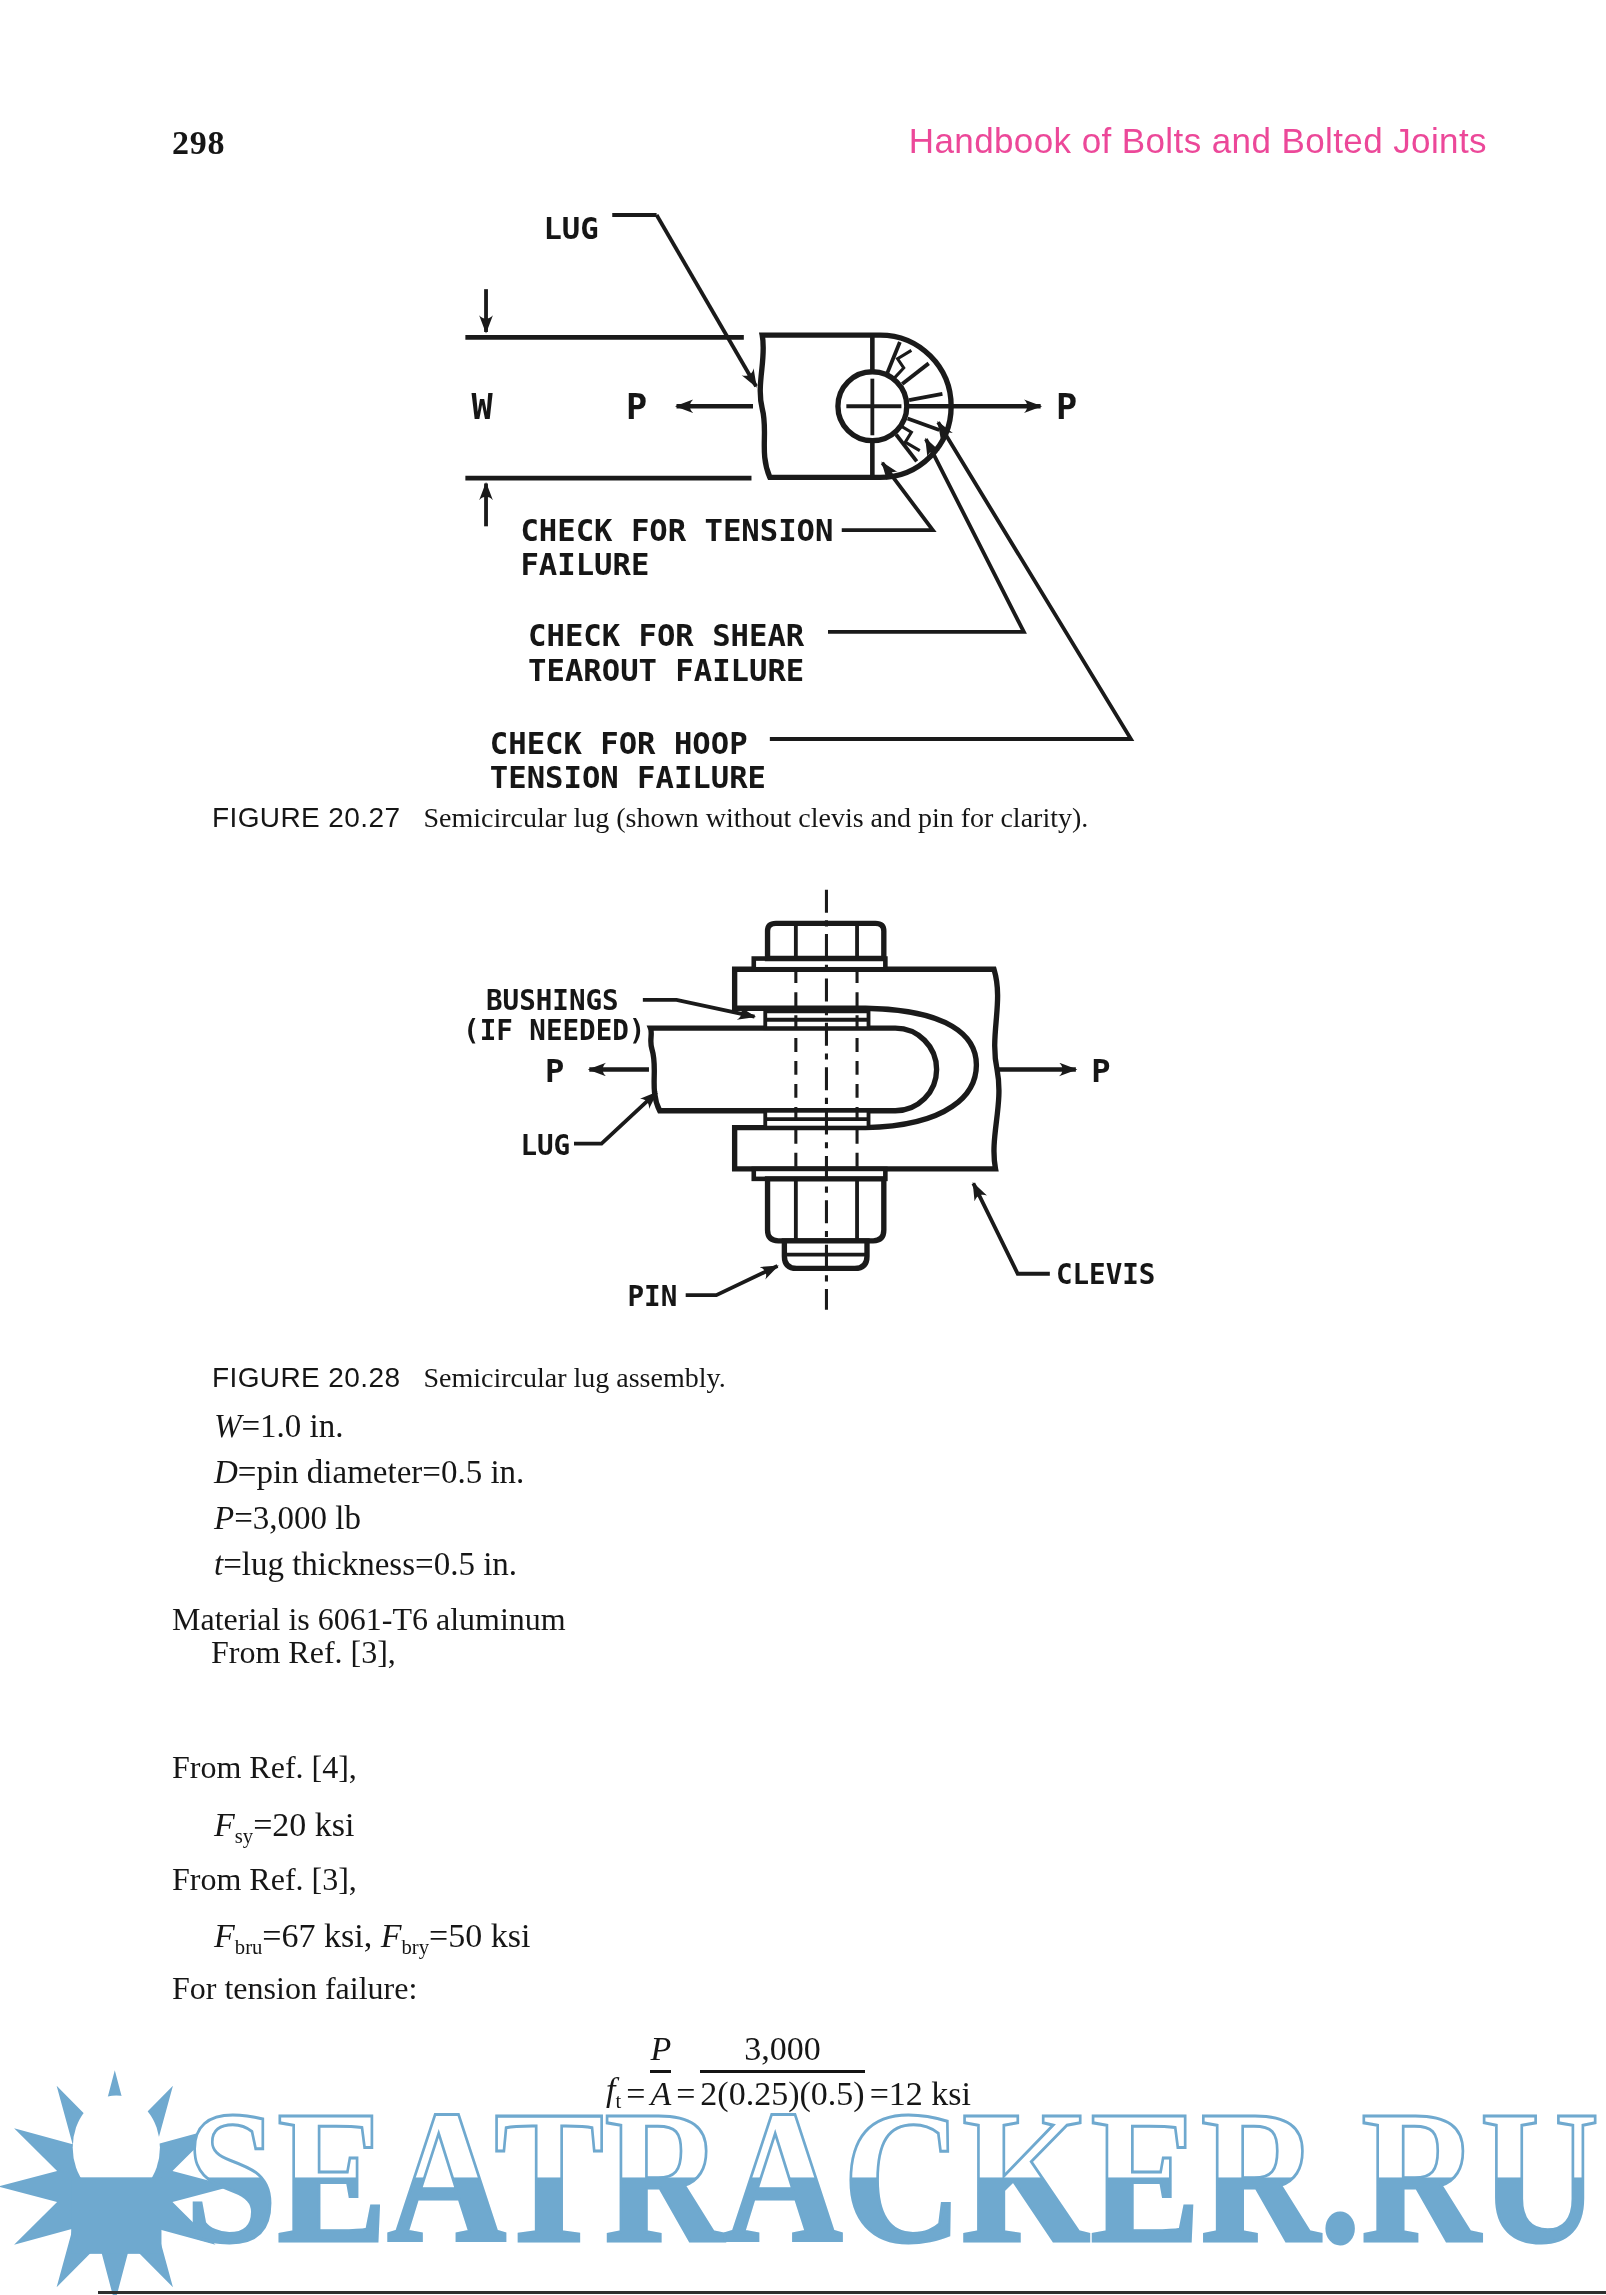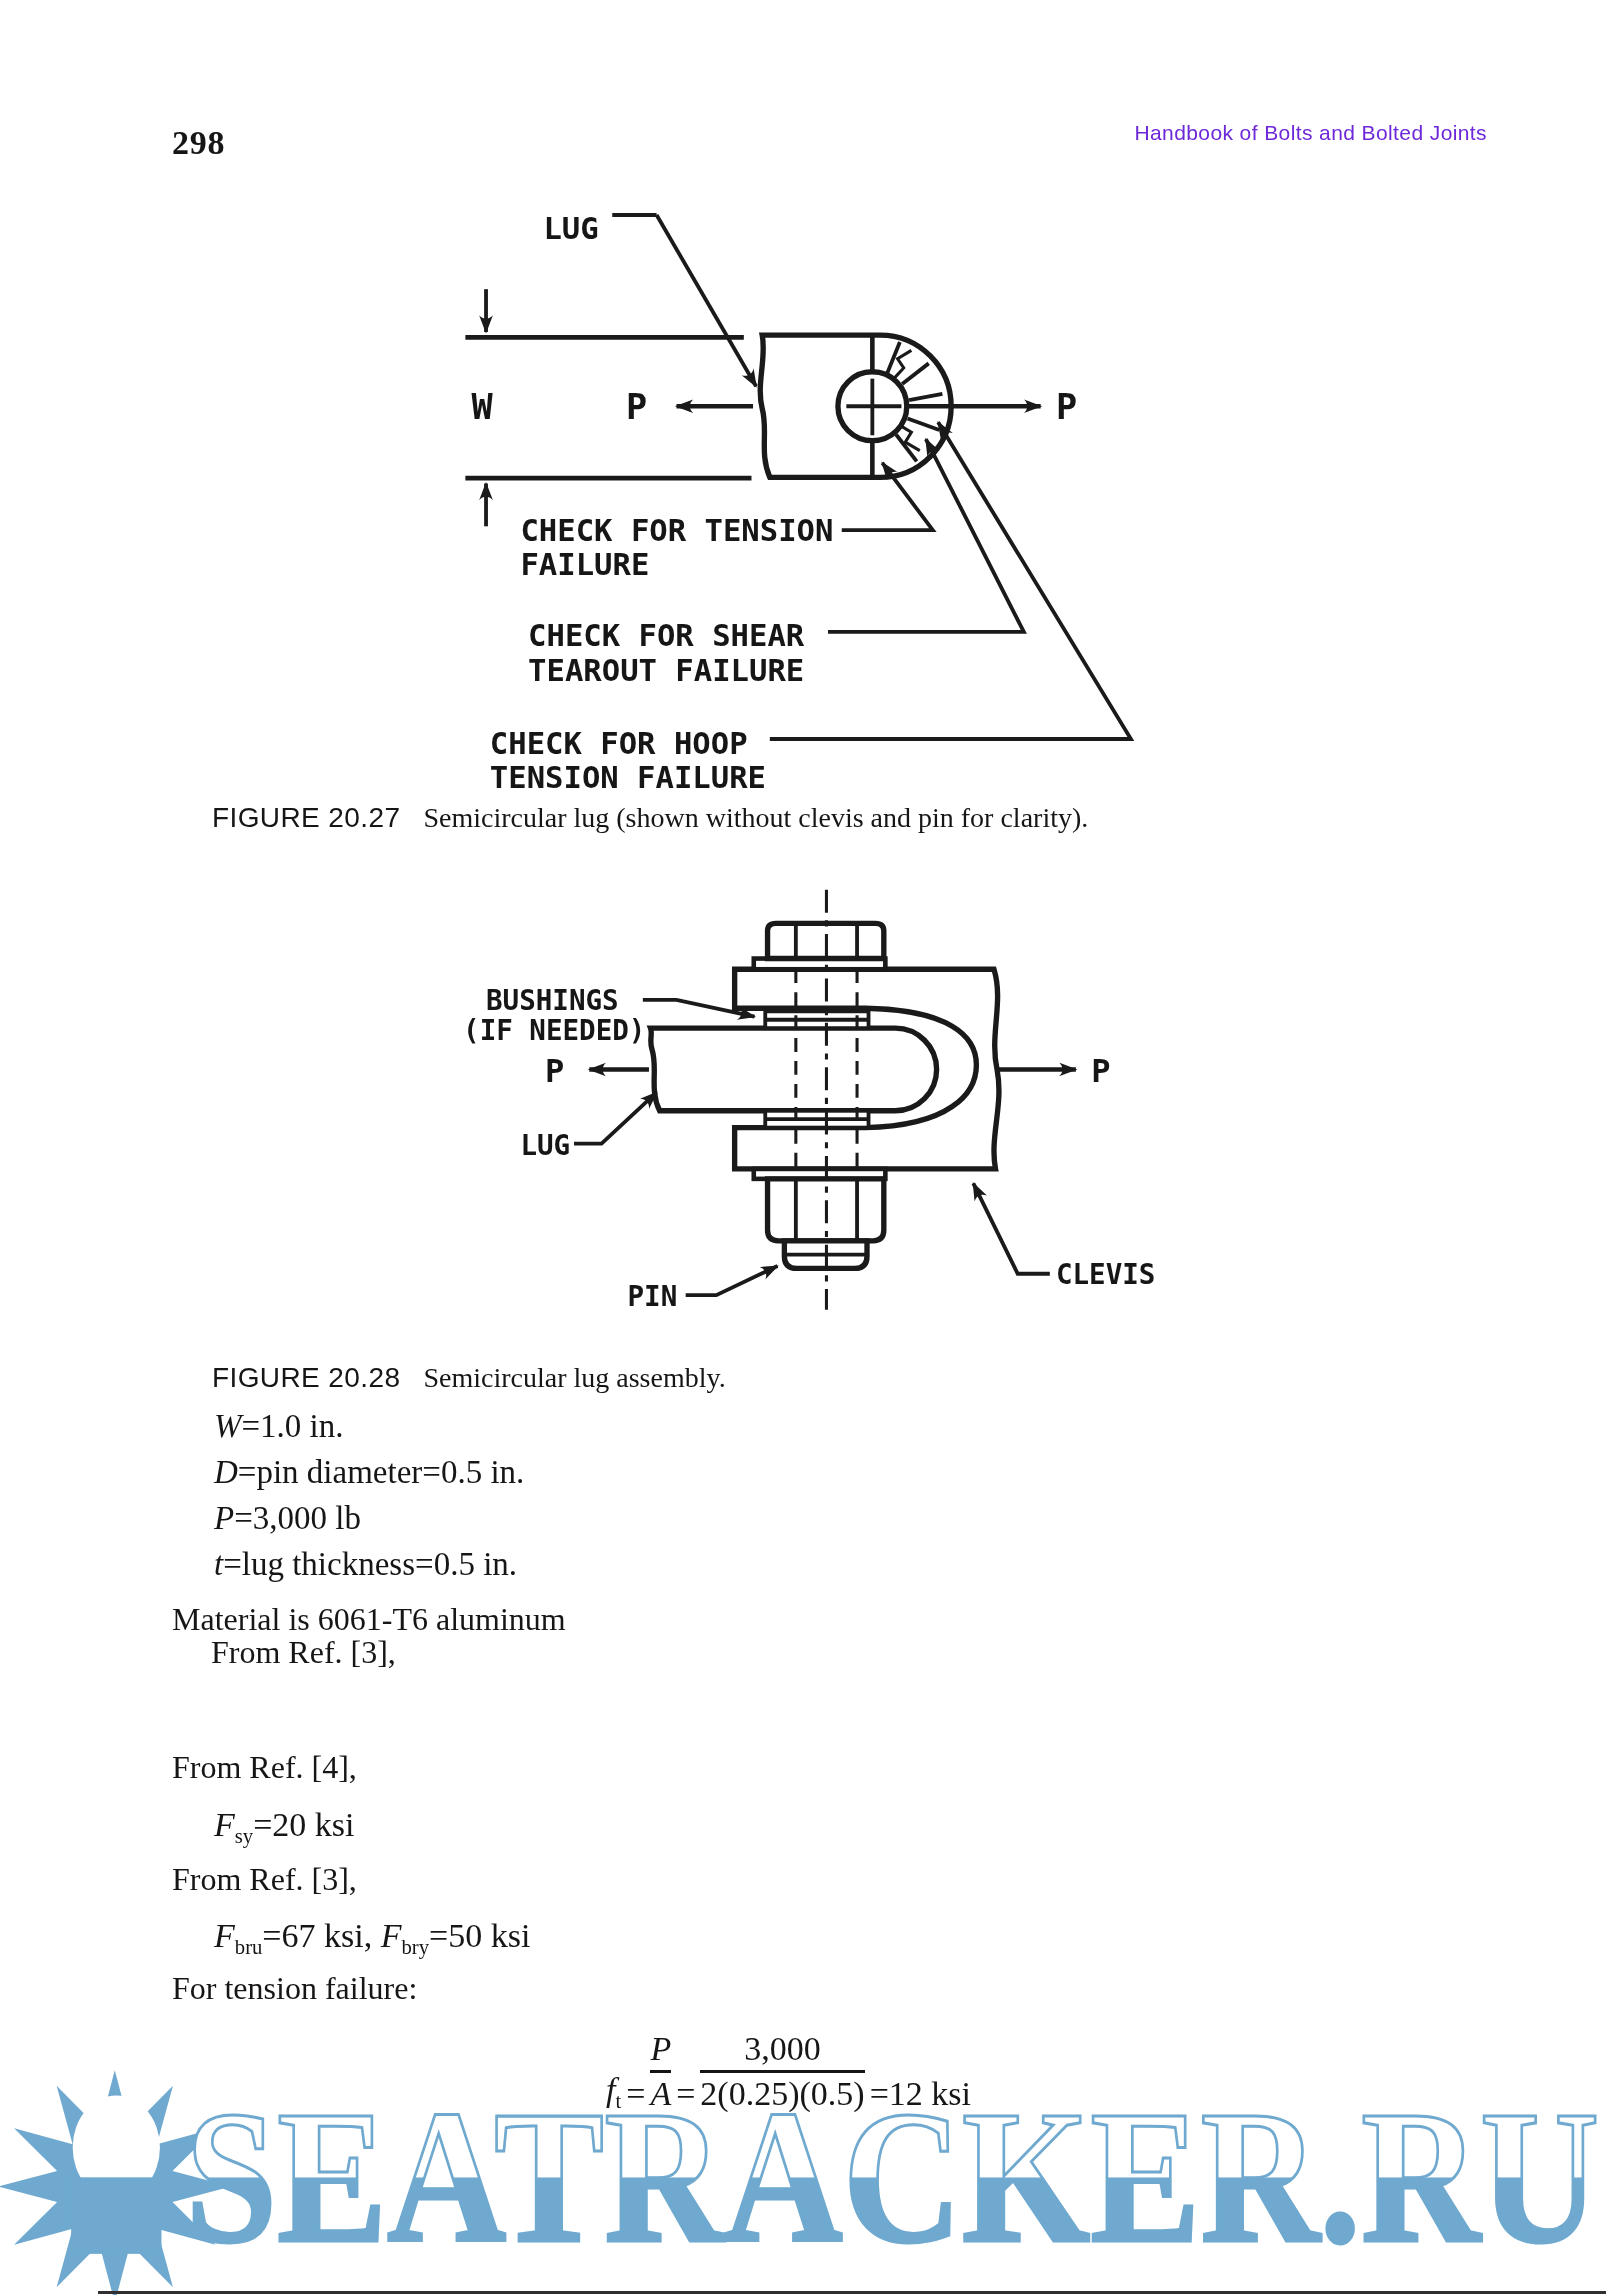--- a/index.html
+++ b/index.html
@@ -1,21 +1,21 @@
 <!DOCTYPE html>
 <html style="font-size:12.2px"><head>
 <meta charset="utf-8">
 <style>
   html,body{margin:0;padding:0;background:#e8e8e8;}
   .page{position:relative;width:1607px;height:2295px;background:#fff;overflow:hidden;
         font-family:"Liberation Serif",serif;color:#161616;}
   
   .page-num{position:absolute;left:172px;top:116px;font-size:34px;font-weight:bold;letter-spacing:0.8px;margin-top:8px;}
   .running-title{position:absolute;right:120px;top:121px;font-family:"Liberation Sans",sans-serif;
-        font-size:21px;font-weight:400;color:#6d28d9;letter-spacing:0.4px;margin-left:24px;}
+        font-size:35px;font-weight:400;color:#ec4899;letter-spacing:0.4px;margin-left:24px;}
   
   svg.figs{position:absolute;left:0;top:0;width:1607px;height:2295px;}
   svg text.draw{font-family:"DejaVu Sans Mono",monospace;font-weight:bold;fill:#161616;}
   
   .caption{position:absolute;font-size:28px;white-space:nowrap;}
   .caption .cap-label{font-family:"Liberation Sans",sans-serif;font-weight:normal;font-size:28px;
         letter-spacing:0.4px;margin-right:23px;margin-left:40px;}
   
   .bodyline{position:absolute;font-size:32px;white-space:nowrap;}
   .given{position:absolute;left:214px;top:1403px;font-size:33px;line-height:46px;white-space:nowrap;}

